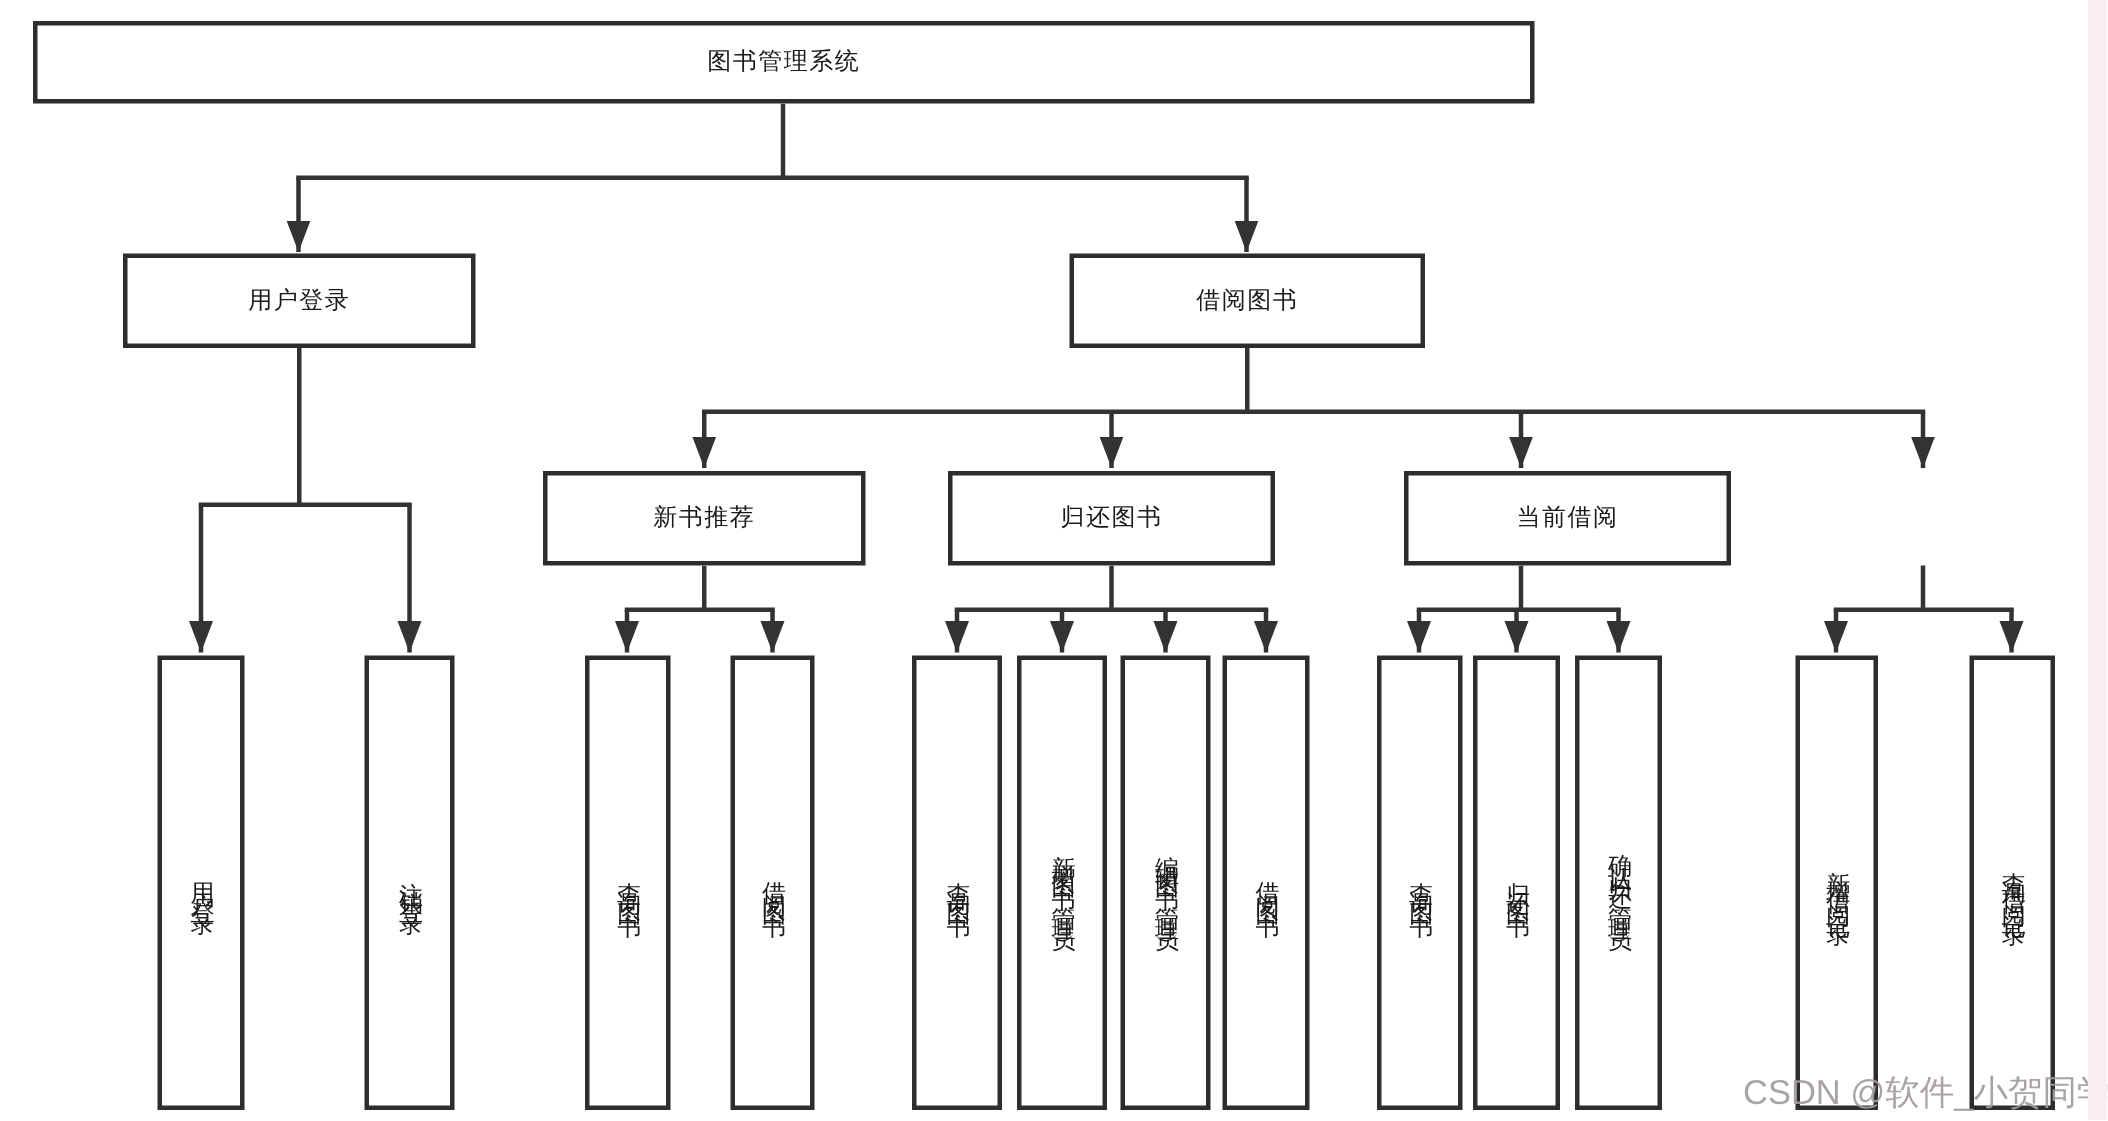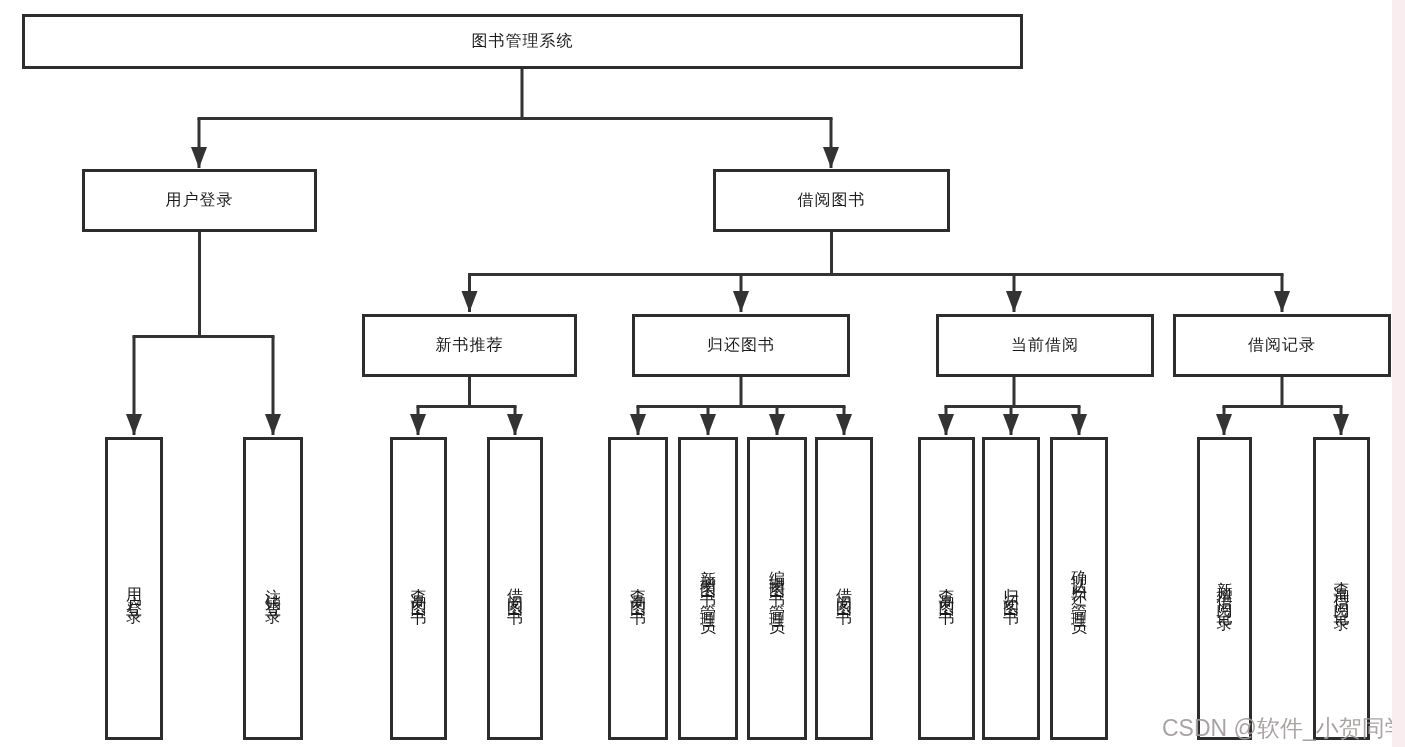--- a/index.html
+++ b/index.html
@@ -115,21 +115,20 @@
   </svg>
 
   <div class="node" style="left:22px; top:14px; width:1001px; height:55px;">图书管理系统</div>
 
   <div class="node" style="left:82px; top:169px; width:235px; height:63px;">用户登录</div>
   <div class="node" style="left:713px; top:169px; width:237px; height:63px;">借阅图书</div>
 
   <div class="node" style="left:362px; top:314px; width:215px; height:63px;">新书推荐</div>
   <div class="node" style="left:632px; top:314px; width:218px; height:63px;">归还图书</div>
   <div class="node" style="left:905px; top:314px; width:218px; height:63px;margin-left:31px;">当前借阅</div>
-  <div class="node" style="left:1173px; top:314px; width:218px; height:63px;">借阅记录</div>
 
   <div class="node vert" style="left:105px; top:437px; width:58px; height:303px;">用户登录</div>
   <div class="node vert" style="left:243px; top:437px; width:60px; height:303px;">注销登录</div>
 
   <div class="node vert" style="left:390px; top:437px; width:57px; height:303px;">查询图书</div>
   <div class="node vert" style="left:487px; top:437px; width:56px; height:303px;">借阅图书</div>
 
   <div class="node vert" style="left:608px; top:437px; width:60px; height:303px;">查询图书</div>
   <div class="node vert" style="left:678px; top:437px; width:60px; height:303px;">新增图书（管理员）</div>
   <div class="node vert" style="left:747px; top:437px; width:60px; height:303px;">编辑图书（管理员）</div>

